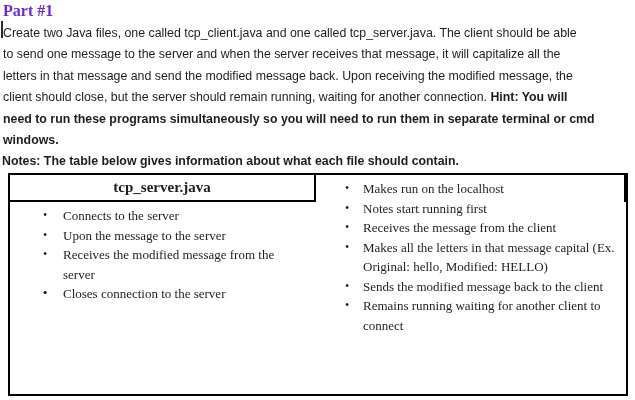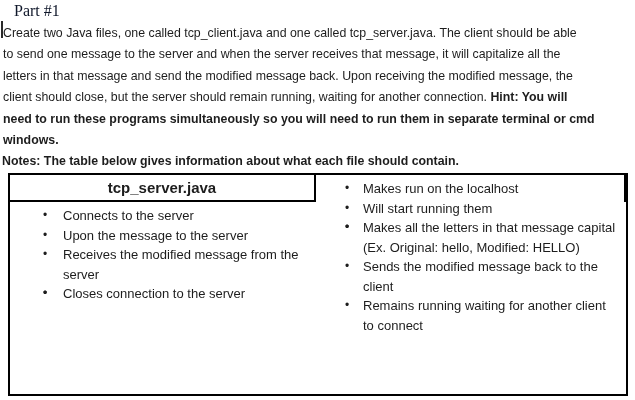--- a/index.html
+++ b/index.html
@@ -6,24 +6,24 @@
   html, body { width: 635px; height: 400px; overflow: hidden; }
   body {
     position: relative;
     background: #ffffff;
     font-family: "Liberation Sans", sans-serif;
     color: #1d1d1d;
   }
   .doc-page { position: absolute; inset: 0; }
 
   .heading {
-    position: absolute; top: 2px; left: 14px;
+    position: absolute; top: 2px; left: 3px;
     font-family: "Liberation Serif", serif;
-    font-weight: normal; font-size: 16px;
-    color: #0f172a;
+    font-weight: bold; font-size: 16px;
+    color: #6d28d9;
   }
 
   .text-caret {
     position: absolute; left: 1px; top: 21px;
     width: 2px; height: 17px; background: #2a2a2a;
   }
 
   .intro {
     position: absolute; top: 22px; left: 3px;
     font-size: 13px; line-height: 21.4px;
@@ -40,20 +40,21 @@
     white-space: nowrap;
   }
 
   .doc-table {
     position: absolute; left: 8px; top: 173px;
     width: 620px; height: 223px;
     border: 2px solid #000;
     display: grid;
     grid-template-columns: 306px 1fr;
     grid-template-rows: 27px 1fr;
+    font-family: Liberation Serif, serif;
   }
   .th {
     font-weight: bold; font-size: 15px;
     display: flex; align-items: center; justify-content: center;
     border-bottom: 2px solid #000;
   }
   .th.server-col, .td.server-col { border-right: 2px solid #000; }
 
   .td { padding-top: 4px; font-size: 13px; }
   .bullet-list { list-style: none; }
@@ -90,22 +91,22 @@
 
   <div class="notes">Notes: The table below gives information about what each file should contain.</div>
 
   <div class="doc-table">
 
     <div class="th server-col">tcp_server.java</div>
 
     <div class="td server-col">
       <ul class="bullet-list">
         <li><span class="bullet">•</span><span>Makes run on the localhost</span></li>
-        <li><span class="bullet">•</span><span>Will start running them</span></li>
-        <li><span class="bullet">•</span></li>
+        <li><span class="bullet">•</span><span>Notes start running first</span></li>
+        <li><span class="bullet">•</span><span>Receives the message from the client</span></li>
         <li><span class="bullet">•</span><span>Makes all the letters in that message capital (Ex. Original: hello, Modified: HELLO)</span></li>
         <li><span class="bullet">•</span><span>Sends the modified message back to the client</span></li>
         <li><span class="bullet">•</span><span>Remains running waiting for another client to connect</span></li>
       </ul>
     </div>
 
     <div class="td client-col">
       <ul class="bullet-list">
         <li><span class="bullet">•</span><span>Connects to the server</span></li>
         <li><span class="bullet">•</span><span>Upon the message to the server</span></li>

